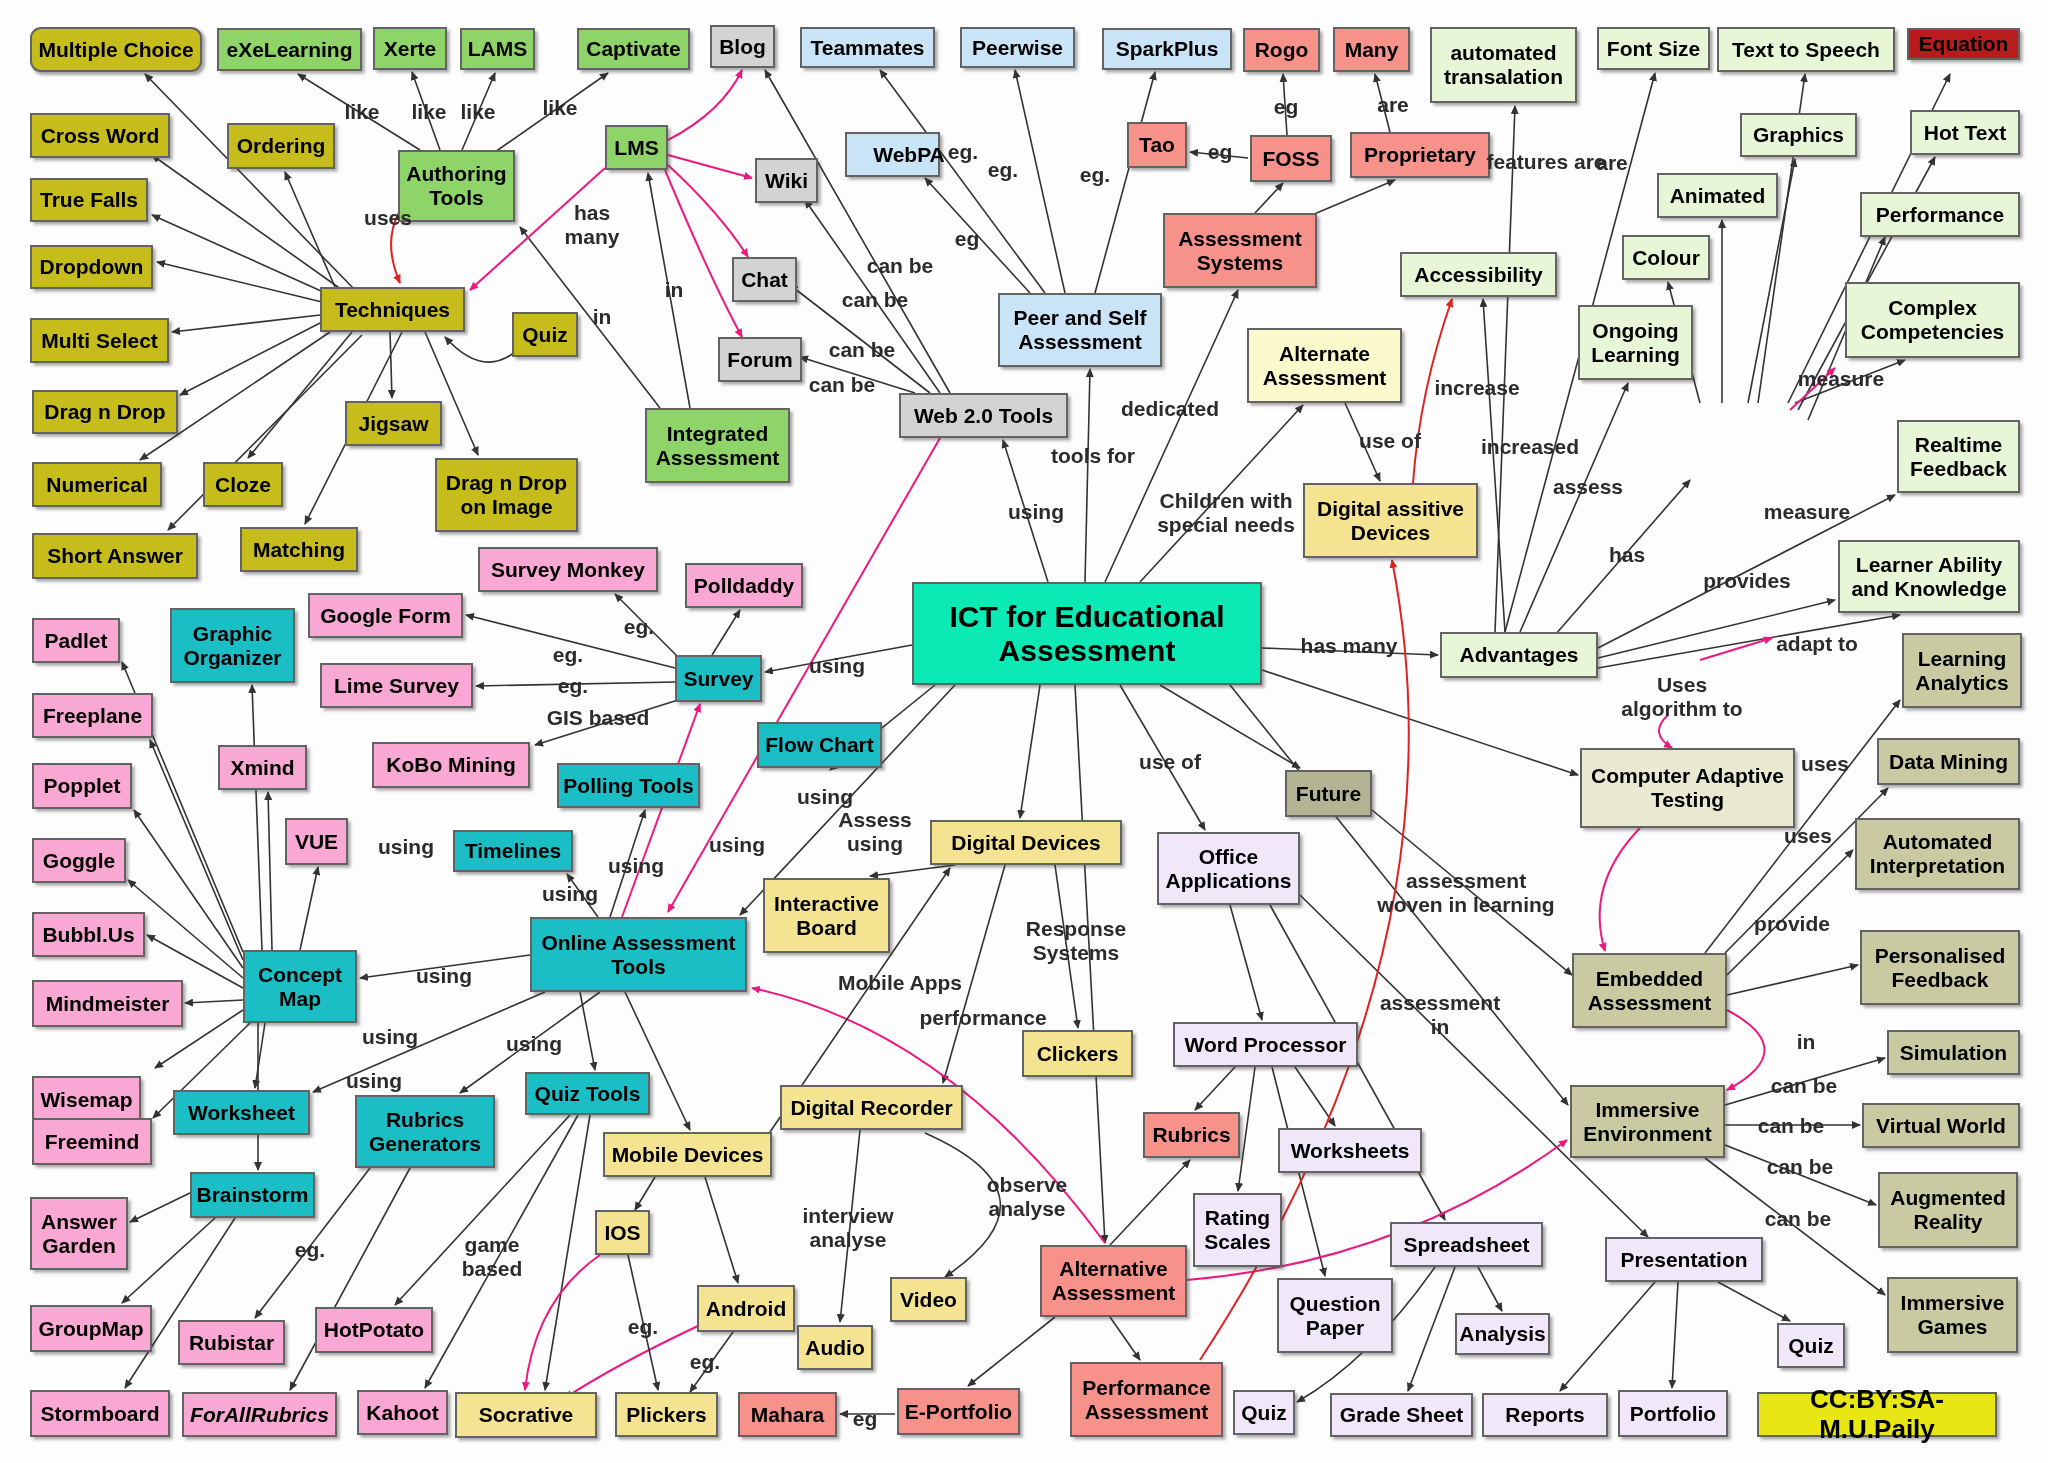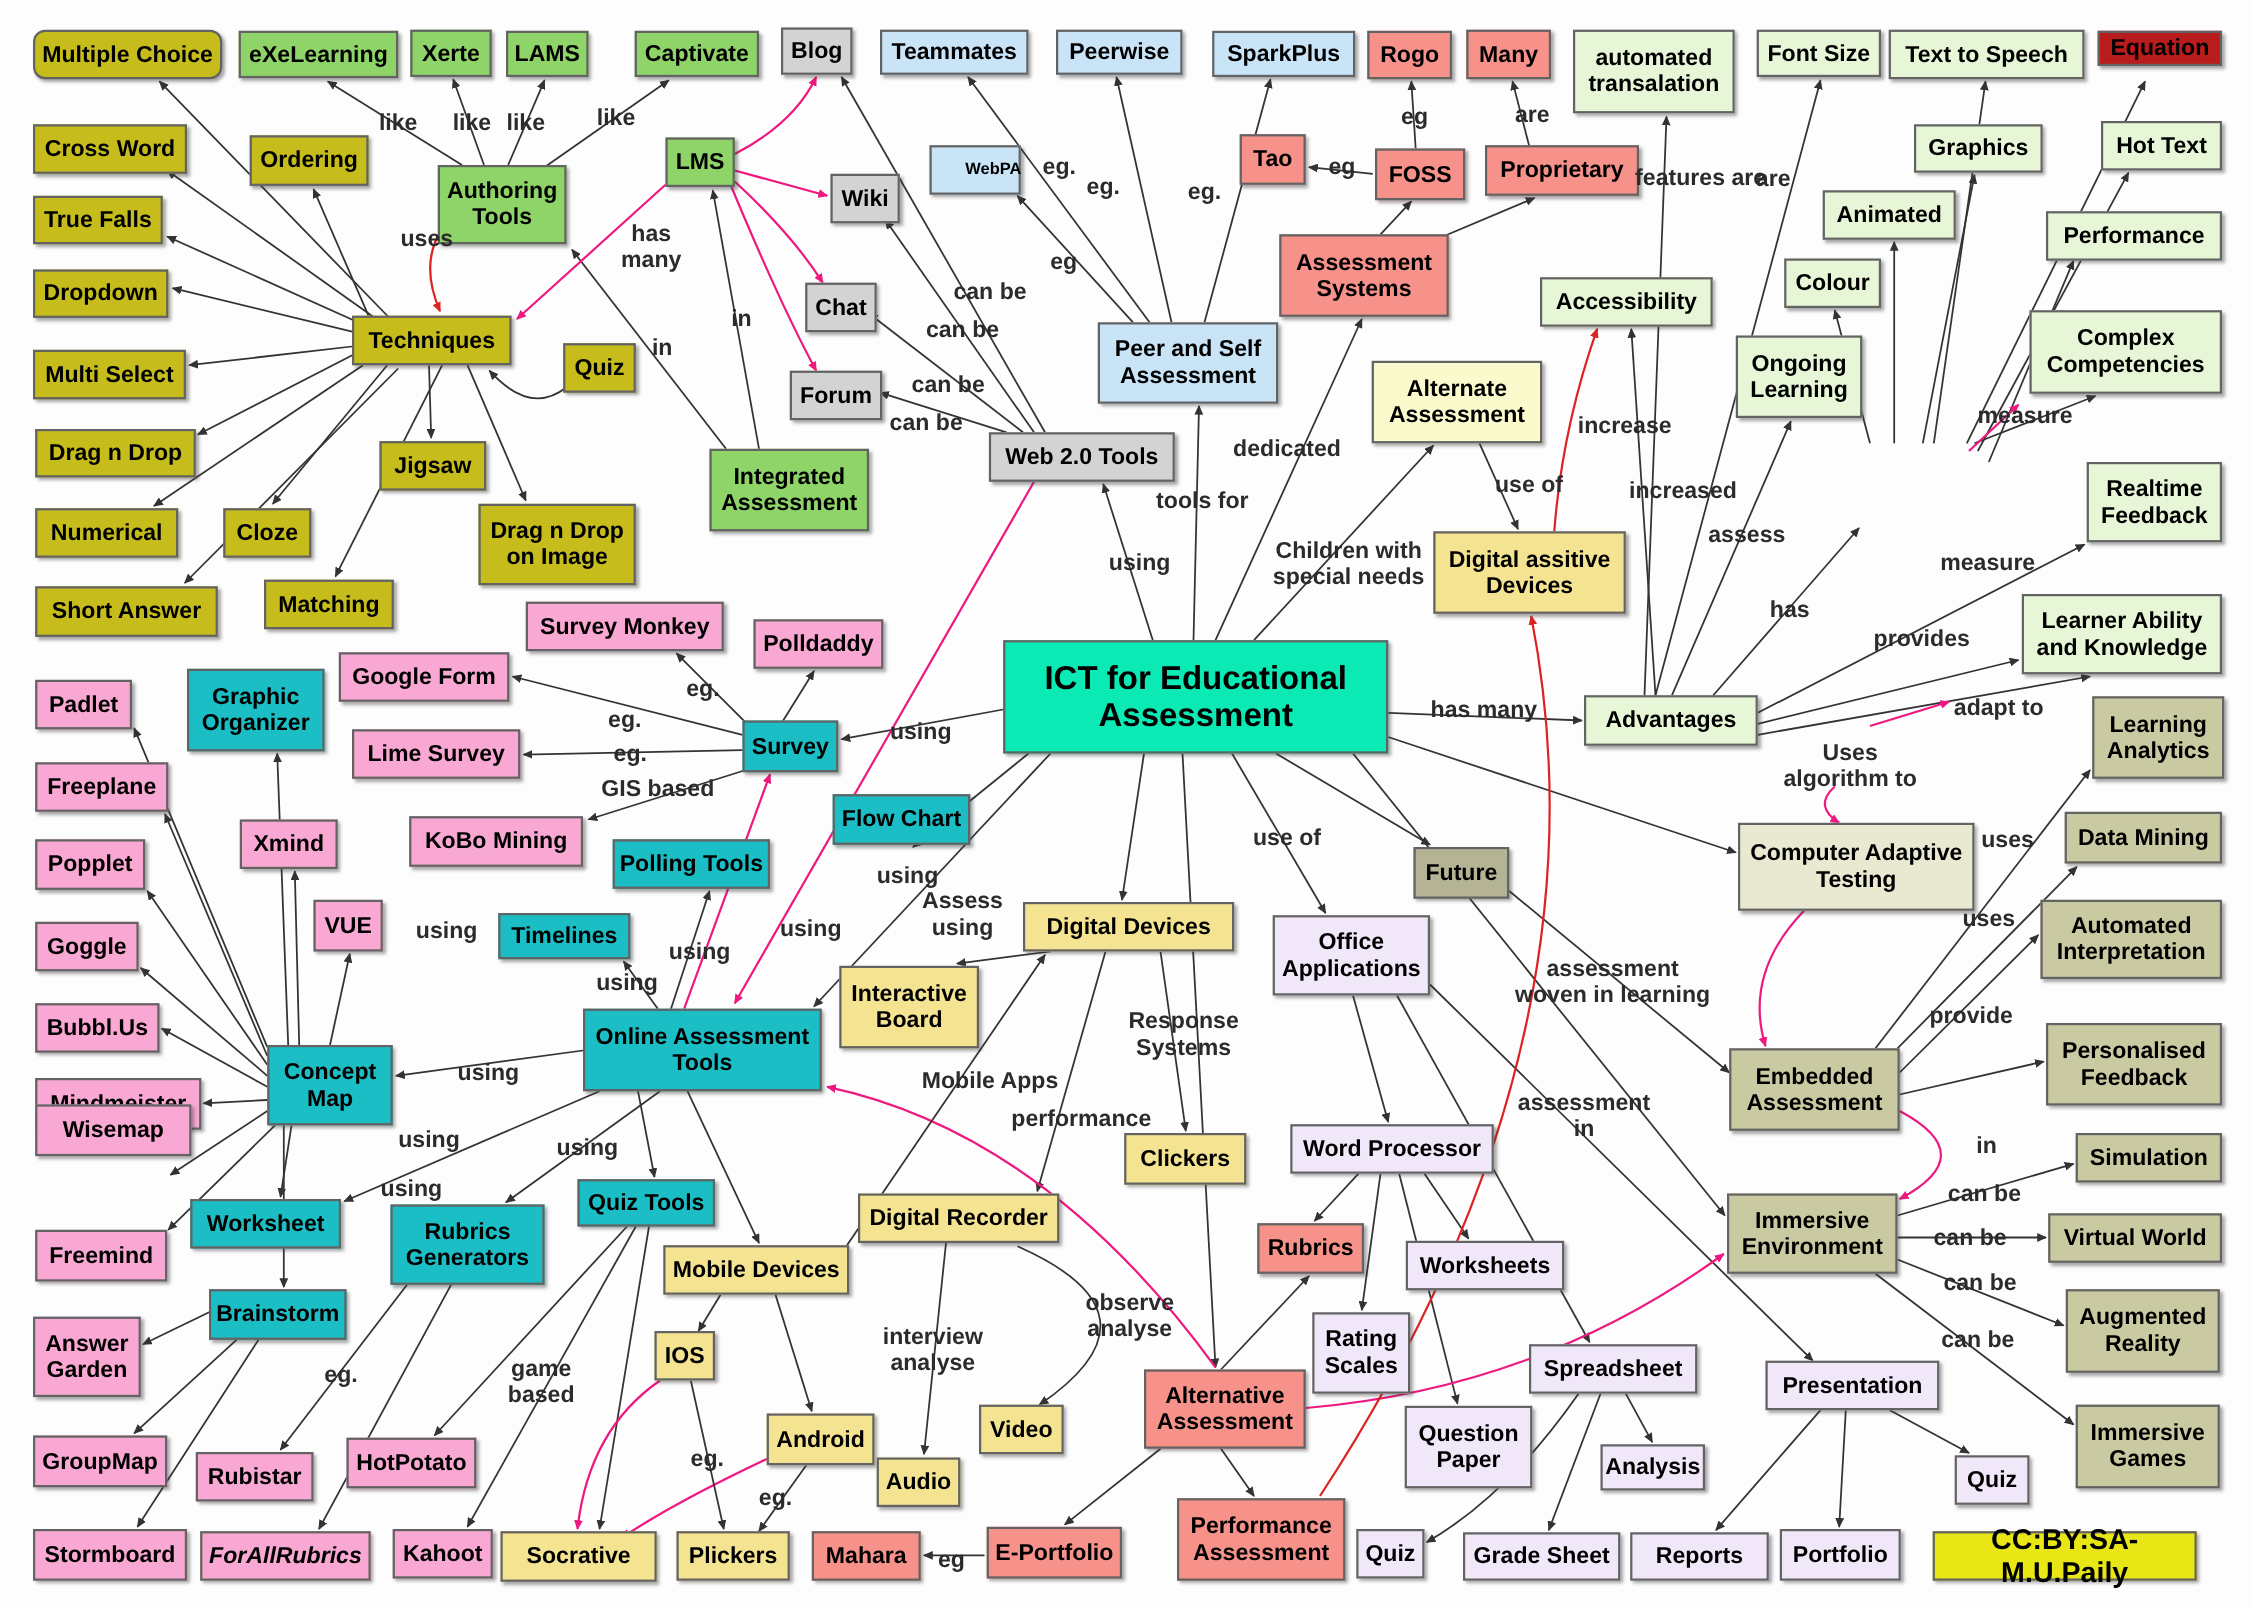--- a/index.html
+++ b/index.html
@@ -207,21 +207,21 @@
     <div class="node" style="left: 605px; top: 125px; width: 63px; height: 45px; background: rgb(143, 212, 104); font-size: 21px;">LMS</div>
     <div class="node" style="left: 645px; top: 408px; width: 145px; height: 75px; background: rgb(143, 212, 104); font-size: 21px;">Integrated
 Assessment</div>
     <div class="node" style="left: 710px; top: 25px; width: 65px; height: 43px; background: rgb(211, 211, 211); font-size: 21px;">Blog</div>
     <div class="node" style="left: 755px; top: 158px; width: 63px; height: 45px; background: rgb(211, 211, 211); font-size: 21px;">Wiki</div>
     <div class="node" style="left: 732px; top: 257px; width: 65px; height: 45px; background: rgb(211, 211, 211); font-size: 21px;">Chat</div>
     <div class="node" style="left: 718px; top: 337px; width: 84px; height: 45px; background: rgb(211, 211, 211); font-size: 21px;">Forum</div>
     <div class="node" style="left: 899px; top: 393px; width: 169px; height: 45px; background: rgb(211, 211, 211); font-size: 21px;">Web 2.0 Tools</div>
     <div class="node" style="left: 800px; top: 27px; width: 135px; height: 41px; background: rgb(201, 227, 247); font-size: 21px;">Teammates</div>
     <div class="node" style="left: 960px; top: 27px; width: 115px; height: 41px; background: rgb(201, 227, 247); font-size: 21px;">Peerwise</div>
-    <div class="node" style="left: 845px; top: 132px; width: 83px; height: 45px; background: rgb(201, 227, 247); font-size: 15px; padding-left: 36px;">WebPA</div>
+    <div class="node" style="left: 845px; top: 132px; width: 95px; height: 45px; background: rgb(201, 227, 247); font-size: 21px; padding-left: 36px;">WebPA</div>
     <div class="node" style="left: 1102px; top: 28px; width: 130px; height: 42px; background: rgb(201, 227, 247); font-size: 21px;">SparkPlus</div>
     <div class="node" style="left: 998px; top: 293px; width: 164px; height: 74px; background: rgb(201, 227, 247); font-size: 21px;">Peer and Self
 Assessment</div>
     <div class="node" style="left: 1127px; top: 122px; width: 60px; height: 46px; background: rgb(246, 146, 138); font-size: 21px;">Tao</div>
     <div class="node" style="left: 1243px; top: 28px; width: 77px; height: 44px; background: rgb(246, 146, 138); font-size: 21px;">Rogo</div>
     <div class="node" style="left: 1333px; top: 27px; width: 77px; height: 45px; background: rgb(246, 146, 138); font-size: 21px;">Many</div>
     <div class="node" style="left: 1250px; top: 135px; width: 82px; height: 47px; background: rgb(246, 146, 138); font-size: 21px;">FOSS</div>
     <div class="node" style="left: 1350px; top: 132px; width: 140px; height: 46px; background: rgb(246, 146, 138); font-size: 21px;">Proprietary</div>
     <div class="node" style="left: 1163px; top: 213px; width: 154px; height: 75px; background: rgb(246, 146, 138); font-size: 21px;">Assessment
 Systems</div>
@@ -282,21 +282,21 @@
     <div class="node" style="left: 320px; top: 663px; width: 153px; height: 45px; background: rgb(248, 168, 210); font-size: 21px;">Lime Survey</div>
     <div class="node" style="left: 372px; top: 742px; width: 158px; height: 46px; background: rgb(248, 168, 210); font-size: 21px;">KoBo Mining</div>
     <div class="node" style="left: 32px; top: 618px; width: 88px; height: 45px; background: rgb(248, 168, 210); font-size: 21px;">Padlet</div>
     <div class="node" style="left: 32px; top: 693px; width: 121px; height: 45px; background: rgb(248, 168, 210); font-size: 21px;">Freeplane</div>
     <div class="node" style="left: 32px; top: 763px; width: 100px; height: 46px; background: rgb(248, 168, 210); font-size: 21px;">Popplet</div>
     <div class="node" style="left: 32px; top: 838px; width: 94px; height: 45px; background: rgb(248, 168, 210); font-size: 21px;">Goggle</div>
     <div class="node" style="left: 218px; top: 745px; width: 89px; height: 45px; background: rgb(248, 168, 210); font-size: 21px;">Xmind</div>
     <div class="node" style="left: 285px; top: 818px; width: 63px; height: 47px; background: rgb(248, 168, 210); font-size: 21px;">VUE</div>
     <div class="node" style="left: 32px; top: 912px; width: 113px; height: 45px; background: rgb(248, 168, 210); font-size: 21px;">Bubbl.Us</div>
     <div class="node" style="left: 32px; top: 980px; width: 151px; height: 47px; background: rgb(248, 168, 210); font-size: 21px;">Mindmeister</div>
-    <div class="node" style="left: 32px; top: 1004px; width: 142px; height: 47px; background: rgb(248, 168, 210); font-size: 21px;">Wisemap</div>
+    <div class="node" style="left: 32px; top: 1076px; width: 109px; height: 47px; background: rgb(248, 168, 210); font-size: 21px;">Wisemap</div>
     <div class="node" style="left: 32px; top: 1118px; width: 120px; height: 47px; background: rgb(248, 168, 210); font-size: 21px;">Freemind</div>
     <div class="node" style="left: 30px; top: 1197px; width: 98px; height: 73px; background: rgb(248, 168, 210); font-size: 21px;">Answer
 Garden</div>
     <div class="node" style="left: 30px; top: 1305px; width: 122px; height: 47px; background: rgb(248, 168, 210); font-size: 21px;">GroupMap</div>
     <div class="node" style="left: 30px; top: 1390px; width: 140px; height: 47px; background: rgb(248, 168, 210); font-size: 21px;">Stormboard</div>
     <div class="node" style="left: 178px; top: 1320px; width: 107px; height: 45px; background: rgb(248, 168, 210); font-size: 21px;">Rubistar</div>
     <div class="node" style="left: 182px; top: 1392px; width: 155px; height: 45px; background: rgb(248, 168, 210); font-size: 21px; font-style: italic;">ForAllRubrics</div>
     <div class="node" style="left: 315px; top: 1307px; width: 118px; height: 46px; background: rgb(248, 168, 210); font-size: 21px;">HotPotato</div>
     <div class="node" style="left: 357px; top: 1390px; width: 91px; height: 45px; background: rgb(248, 168, 210); font-size: 21px;">Kahoot</div>
     <div class="node" style="left: 912px; top: 582px; width: 350px; height: 103px; background: rgb(11, 233, 181); font-size: 30px;">ICT for Educational

